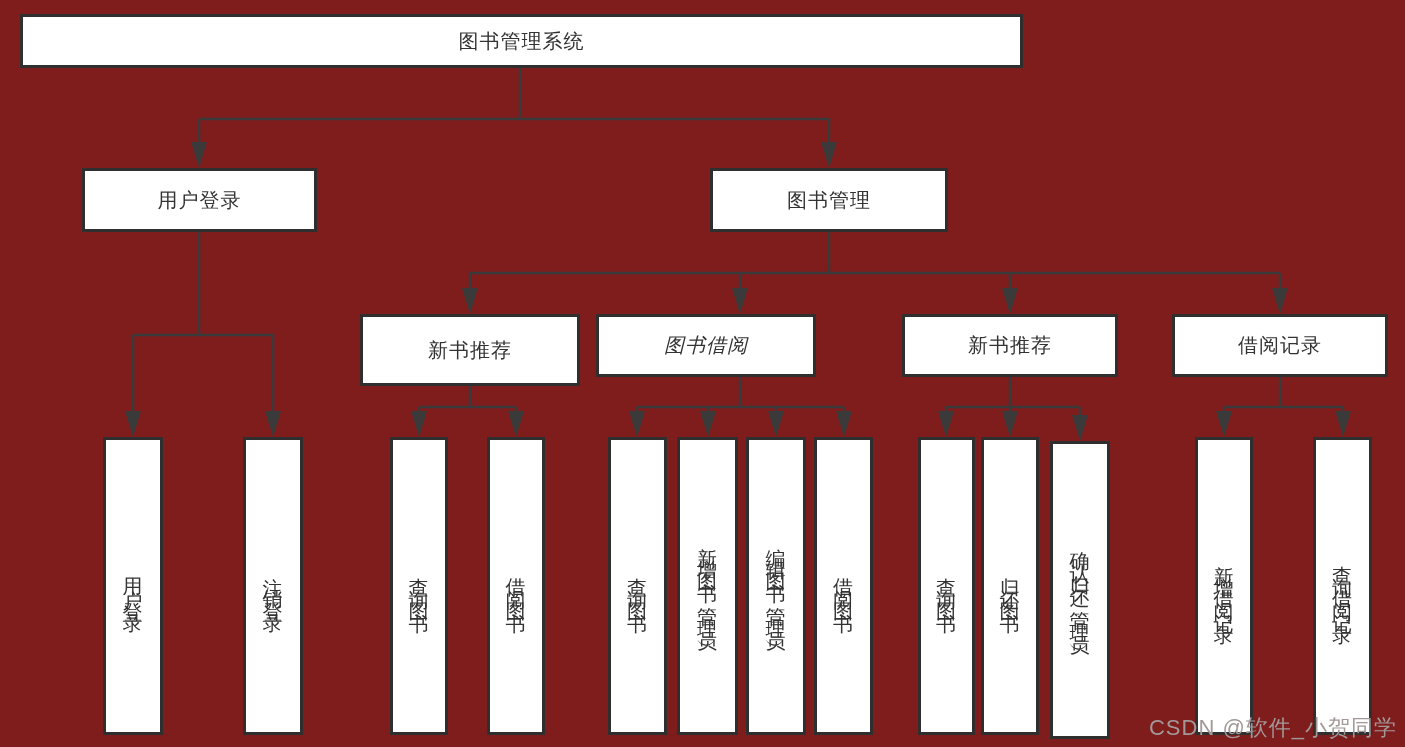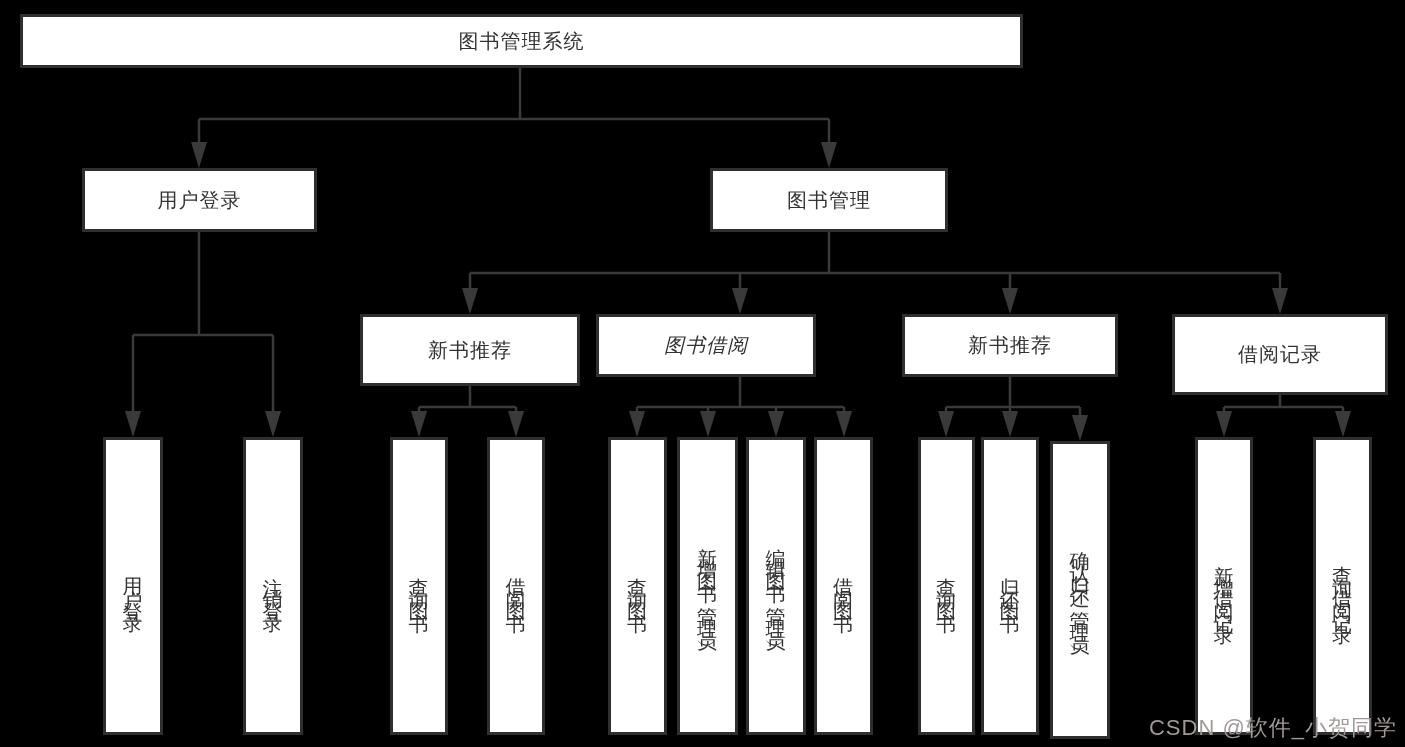--- a/index.html
+++ b/index.html
@@ -1,20 +1,20 @@
 <!DOCTYPE html>
 <html><head>
 <meta charset="utf-8">
 <style>
   html, body { margin: 0; padding: 0; background: #ffffff; }
   #canvas {
     position: relative;
     width: 1405px;
     height: 747px;
-    background: #000000;
+    background: #7f1d1d;
     font-family: "Liberation Sans", "DejaVu Sans", sans-serif;
     color: #333333;
     overflow: hidden;
   }
   svg.connectors {
     position: absolute;
     left: 0; top: 0;
     width: 1405px; height: 747px;
   }
   svg.connectors line {
@@ -45,21 +45,21 @@
   }
   
   .n-root            { left: 20px;   top: 14px;  width: 1003px; height: 54px; }
   
   .n-user-login      { left: 82px;   top: 168px; width: 235px; height: 64px; }
   .n-book-mgmt       { left: 710px;  top: 168px; width: 238px; height: 64px; justify-content: center; }
   
   .n-new-book-rec    { left: 360px;  top: 314px; width: 220px; height: 72px; }
   .n-book-borrow     { left: 596px;  top: 314px; width: 220px; height: 63px; font-style: italic; }
   .n-current-borrow  { left: 902px;  top: 314px; width: 216px; height: 63px; }
-  .n-borrow-records  { left: 1172px; top: 314px; width: 216px; height: 81px; }
+  .n-borrow-records  { left: 1172px; top: 314px; width: 216px; height: 63px; }
   
   .n-leaf-user-login { left: 103px;  top: 437px; width: 60px; height: 298px; }
   .n-leaf-logout     { left: 243px;  top: 437px; width: 60px; height: 298px; }
   .n-leaf-nbr-query  { left: 390px;  top: 437px; width: 58px; height: 298px; }
   .n-leaf-nbr-borrow { left: 487px;  top: 437px; width: 58px; height: 298px; }
   .n-leaf-bb-query   { left: 608px;  top: 437px; width: 59px; height: 298px; }
   .n-leaf-bb-add     { left: 677px;  top: 437px; width: 61px; height: 298px; }
   .n-leaf-bb-edit    { left: 746px;  top: 437px; width: 60px; height: 298px; }
   .n-leaf-bb-borrow  { left: 814px;  top: 437px; width: 59px; height: 298px; }
   .n-leaf-cb-query   { left: 918px;  top: 437px; width: 57px; height: 298px; }

